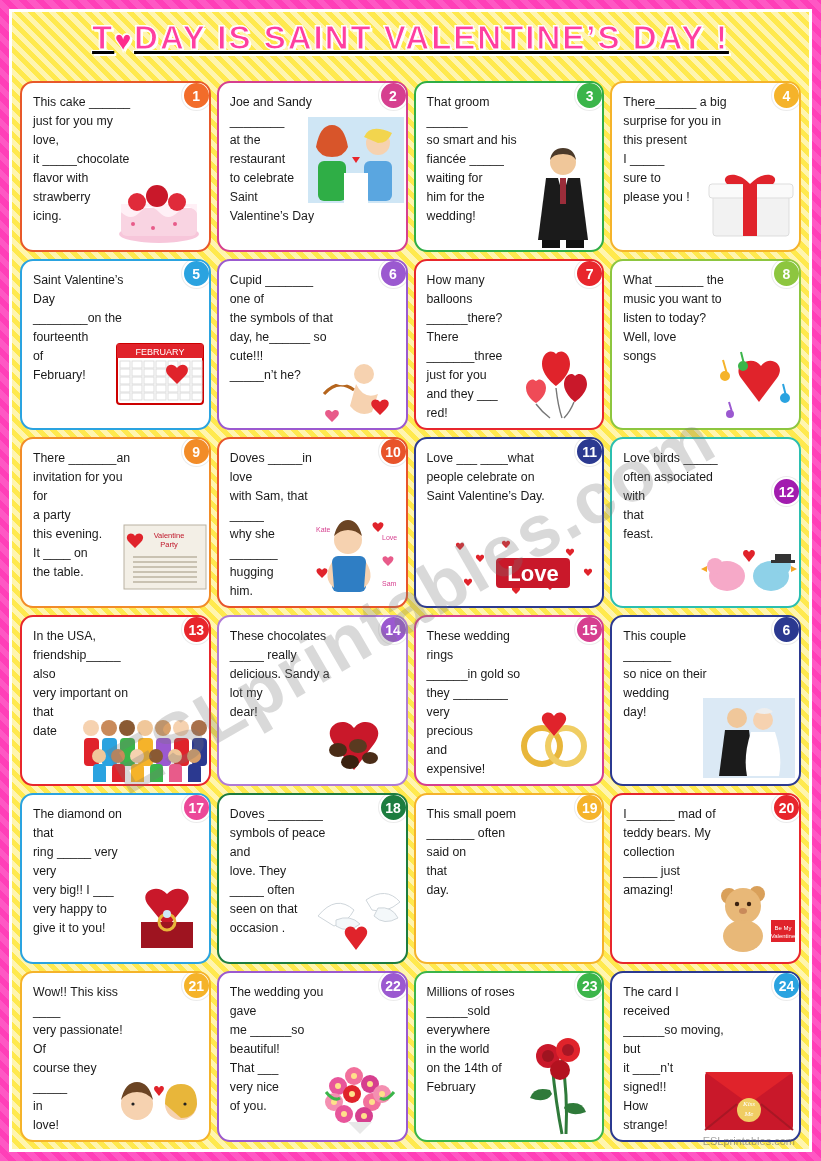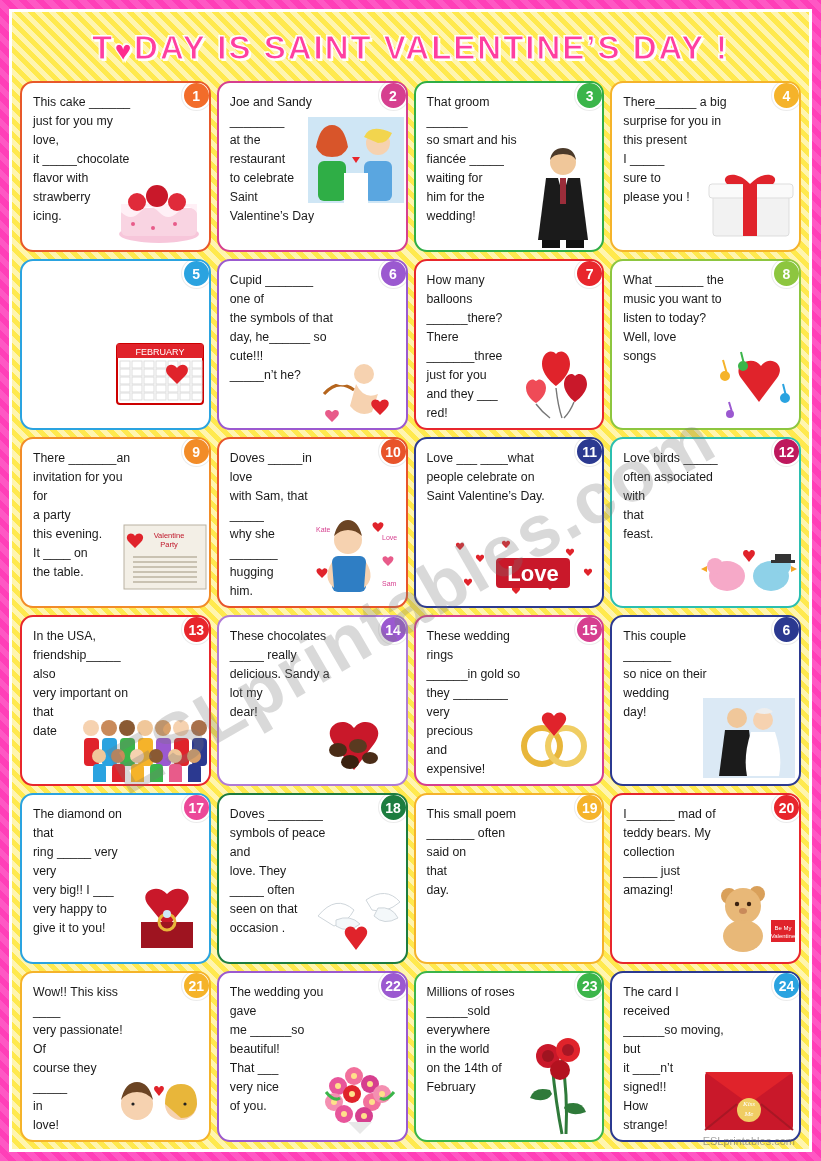--- a/index.html
+++ b/index.html
@@ -29,23 +29,24 @@
       #ffe94e;
     border: 3px solid #ffffff;
     padding: 7px 8px 8px 8px;
     overflow: hidden;
   }
 
   
   .title-band {
     height: 58px;
     display: flex;
-    align-items: center;
+    align-items: flex-start;
     justify-content: center;
     margin-bottom: 4px;
+    text-decoration: underline;
   }
   .title {
     font-family: "Liberation Sans", sans-serif;
     font-size: 33px;
     font-weight: bold;
     letter-spacing: 2px;
     color: #ff3fa0;
     -webkit-text-stroke: 1px #ffffff;
     text-shadow: 2px 2px 0 #ffffff, -1px -1px 0 #ffffff;
     white-space: nowrap;
@@ -269,20 +270,25 @@
               <rect x="65" y="43" width="10" height="7" fill="#fff" stroke="#ddd"></rect>
               <rect x="65" y="51" width="10" height="7" fill="#fff" stroke="#ddd"></rect>
               <rect x="77" y="19" width="10" height="7" fill="#fff" stroke="#ddd"></rect>
               <rect x="77" y="27" width="10" height="7" fill="#fff" stroke="#ddd"></rect>
               <rect x="77" y="35" width="10" height="7" fill="#fff" stroke="#ddd"></rect>
               <rect x="77" y="43" width="10" height="7" fill="#fff" stroke="#ddd"></rect>
               <rect x="77" y="51" width="10" height="7" fill="#fff" stroke="#ddd"></rect>
               <path d="M62 26c6-8 16 0 8 8l-8 8-8-8c-8-8 2-16 8-8z" fill="#e0232b"></path>
             </svg>
           </div>
+          <div class="text narrow">Saint Valentine’s Day
+________on the
+fourteenth
+of
+February!</div>
         </div>
         <div class="card" style="border-color: rgb(155, 89, 208);">
           <div class="badge" style="background: rgb(155, 89, 208);">6</div>
           <div class="art" style="right: 4px; bottom: 2px;">
             <svg width="88" height="72" viewBox="0 0 88 72">
               <path d="M10 40q14-16 30-4" stroke="#b5651d" stroke-width="3" fill="none"></path>
               <circle cx="50" cy="20" r="10" fill="#f6d2b0"></circle>
               <path d="M42 30q8 16 22 10l-6 18q-12 6-22-6z" fill="#f6d2b0"></path>
               <path d="M34 24q-12-8-18 2 10 8 18 4z" fill="#fff"></path>
               <path d="M66 48c5-6 13 0 6 7l-6 6-6-6c-7-7 1-13 6-7z" fill="#e0232b"></path>
@@ -390,21 +396,21 @@
               <path d="M66 52c2-3 6 0 3 3l-3 3-3-3c-3-3 1-6 3-3z" fill="#e0232b"></path>
               <rect x="46" y="22" width="74" height="30" rx="4" fill="#c9182a"></rect>
               <text x="83" y="45" font-size="22" fill="#fff" text-anchor="middle" font-family="Liberation Sans" font-weight="bold">Love</text>
             </svg>
           </div>
           <div class="text">Love ___ ____what
 people celebrate on
 Saint Valentine’s Day.</div>
         </div>
         <div class="card" style="border-color: rgb(43, 191, 176);">
-          <div class="badge" style="background: #be185d;">12</div>
+          <div class="badge" style="background: #a21caf; margin-top: 40px;">12</div>
           <div class="art" style="right: 2px; bottom: 8px;">
             <svg width="96" height="60" viewBox="0 0 96 60">
               <ellipse cx="26" cy="38" rx="18" ry="15" fill="#f6a9c8"></ellipse>
               <circle cx="14" cy="28" r="8" fill="#f6a9c8"></circle>
               <path d="M6 28l-6 3 6 3z" fill="#f5a623"></path>
               <ellipse cx="70" cy="38" rx="18" ry="15" fill="#8ed1e8"></ellipse>
               <circle cx="82" cy="28" r="8" fill="#8ed1e8"></circle>
               <path d="M90 28l6 3-6 3z" fill="#f5a623"></path>
               <rect x="74" y="16" width="16" height="8" fill="#333"></rect>
               <rect x="70" y="22" width="24" height="3" fill="#333"></rect>

